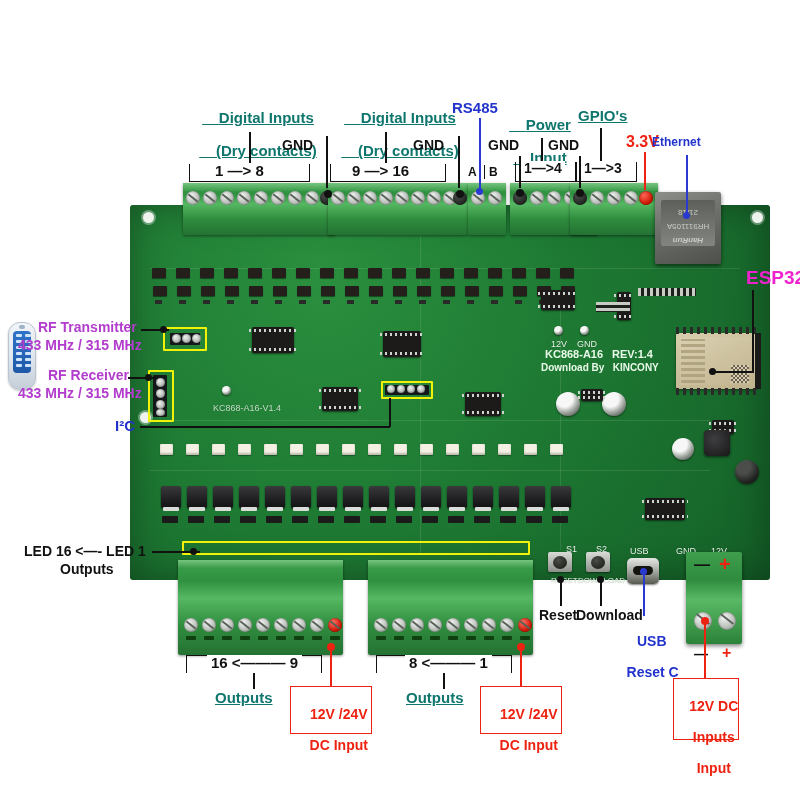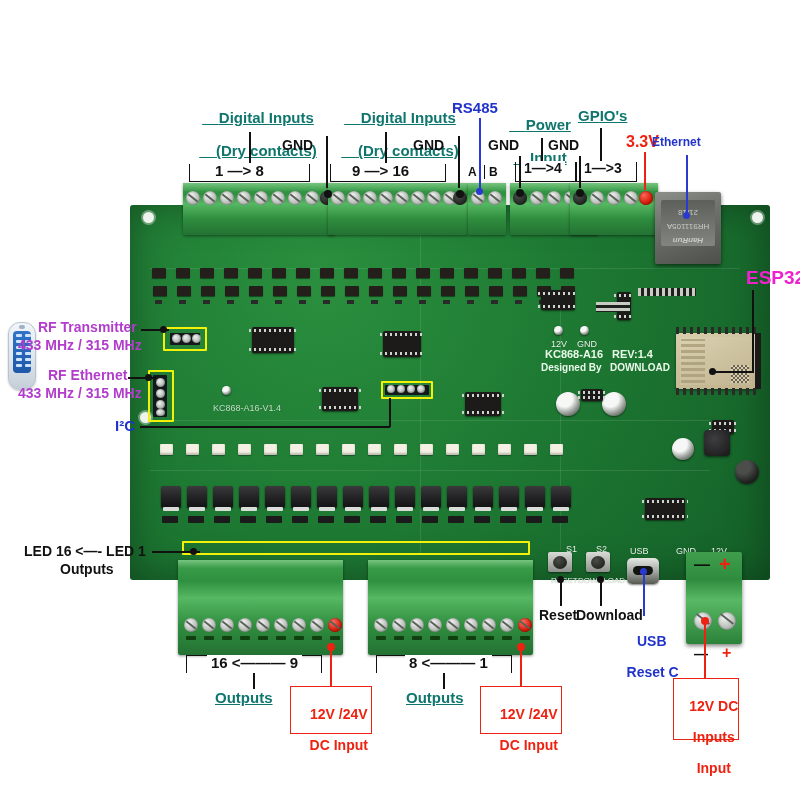--- a/index.html
+++ b/index.html
@@ -151,21 +151,21 @@
   <div class="holeW" style="left:752px;top:212px;"></div>
 
   <div class="trace" style="left:150px;top:268px;width:590px;height:1px;"></div>
   <div class="trace" style="left:150px;top:420px;width:560px;height:1px;"></div>
   <div class="trace" style="left:150px;top:470px;width:560px;height:1px;"></div>
   <div class="trace" style="left:420px;top:215px;width:1px;height:340px;"></div>
   <div class="trace" style="left:560px;top:300px;width:1px;height:250px;"></div>
 
   <div class="silkbig" style="left:545px;top:348px;font-size:11px;">KC868-A16</div>
   <div class="silkbig" style="left:612px;top:348px;font-size:11px;">REV:1.4</div>
-  <div class="silkbig" style="left:541px;top:362px;font-size:10px;">Designed By   DOWNLOAD</div>
+  <div class="silkbig" style="left:541px;top:362px;font-size:10px;">Download By   KINCONY</div>
   <div class="silk" style="left:551px;top:339px;">12V</div>
   <div class="silk" style="left:577px;top:339px;">GND</div>
   <div class="silk" style="left:222px;top:398px;"></div>
   <div class="silk" style="left:213px;top:403px;opacity:.8;">KC868-A16-V1.4</div>
   <div class="cap" style="left:554px;top:326px;width:9px;height:9px;"></div>
   <div class="cap" style="left:580px;top:326px;width:9px;height:9px;"></div>
   <div class="cap" style="left:222px;top:386px;width:9px;height:9px;"></div>
   <div class="silk" style="left:566px;top:544px;">S1</div>
   <div class="silk" style="left:596px;top:544px;">S2</div>
   <div class="silk" style="left:551px;top:576px;font-size:8px;">RESET</div>
@@ -621,21 +621,21 @@
         <b style="left:12px;top:27px;"></b>
       <b style="left:3px;top:33px;"></b>
         <b style="left:12px;top:33px;"></b>
     </div>
   </div>
   <div class="lbl purple" style="left:38px;top:320px;font-size:14px;">RF Transmitter</div>
   <div class="lbl purple" style="left:18px;top:338px;font-size:14px;">433 MHz / 315 MHz</div>
   <div class="ln" style="left:141px;top:329px;width:28px;height:1.6px;"></div>
   <div class="dot" style="left:160px;top:326px;width:7px;height:7px;"></div>
 
-  <div class="lbl purple" style="left:48px;top:368px;font-size:14px;">RF Ethernet</div>
+  <div class="lbl purple" style="left:48px;top:368px;font-size:14px;">RF Receiver</div>
   <div class="lbl purple" style="left:18px;top:386px;font-size:14px;">433 MHz / 315 MHz</div>
   <div class="ln" style="left:128px;top:377px;width:28px;height:1.6px;"></div>
   <div class="dot" style="left:145px;top:374px;width:7px;height:7px;"></div>
 
   <div class="lbl blue" style="left:115px;top:418px;font-size:15px;">I²C</div>
   <div class="ln" style="left:140px;top:426px;width:250px;height:1.6px;"></div>
   <div class="ln" style="left:389px;top:398px;width:1.6px;height:29px;"></div>
 
   <div class="lbl black" style="left:24px;top:544px;font-size:14px;">LED 16 &lt;—- LED 1</div>
   <div class="lbl black" style="left:60px;top:562px;font-size:14px;">Outputs</div>

